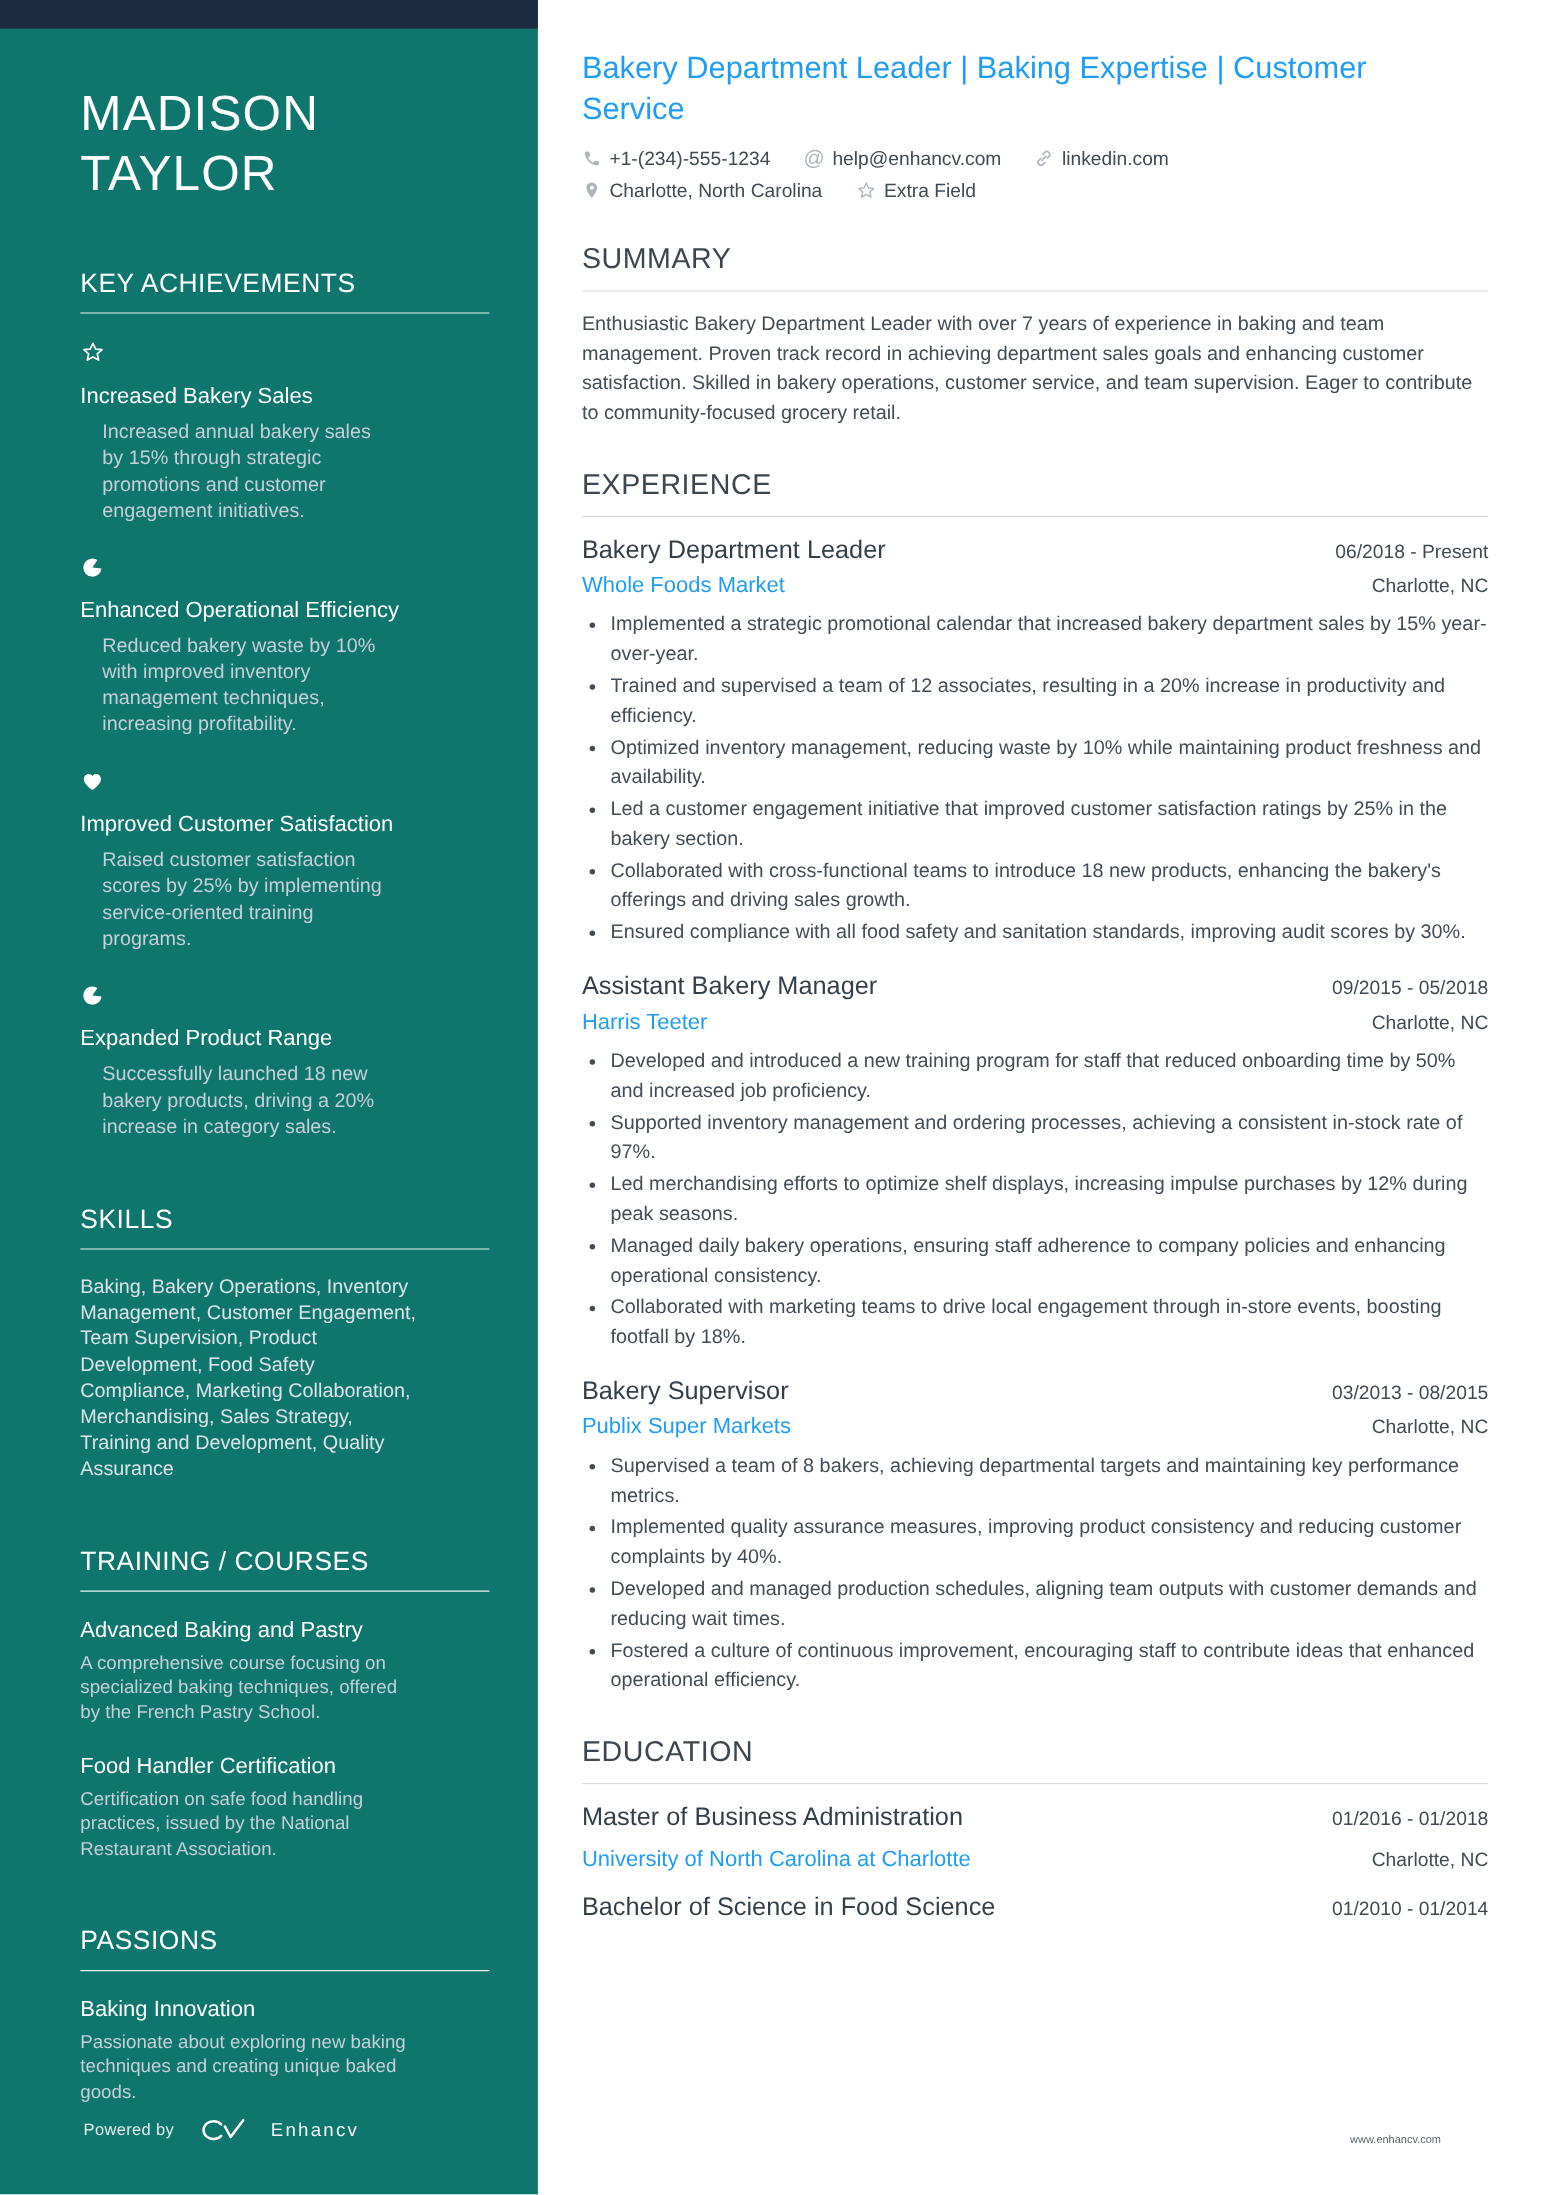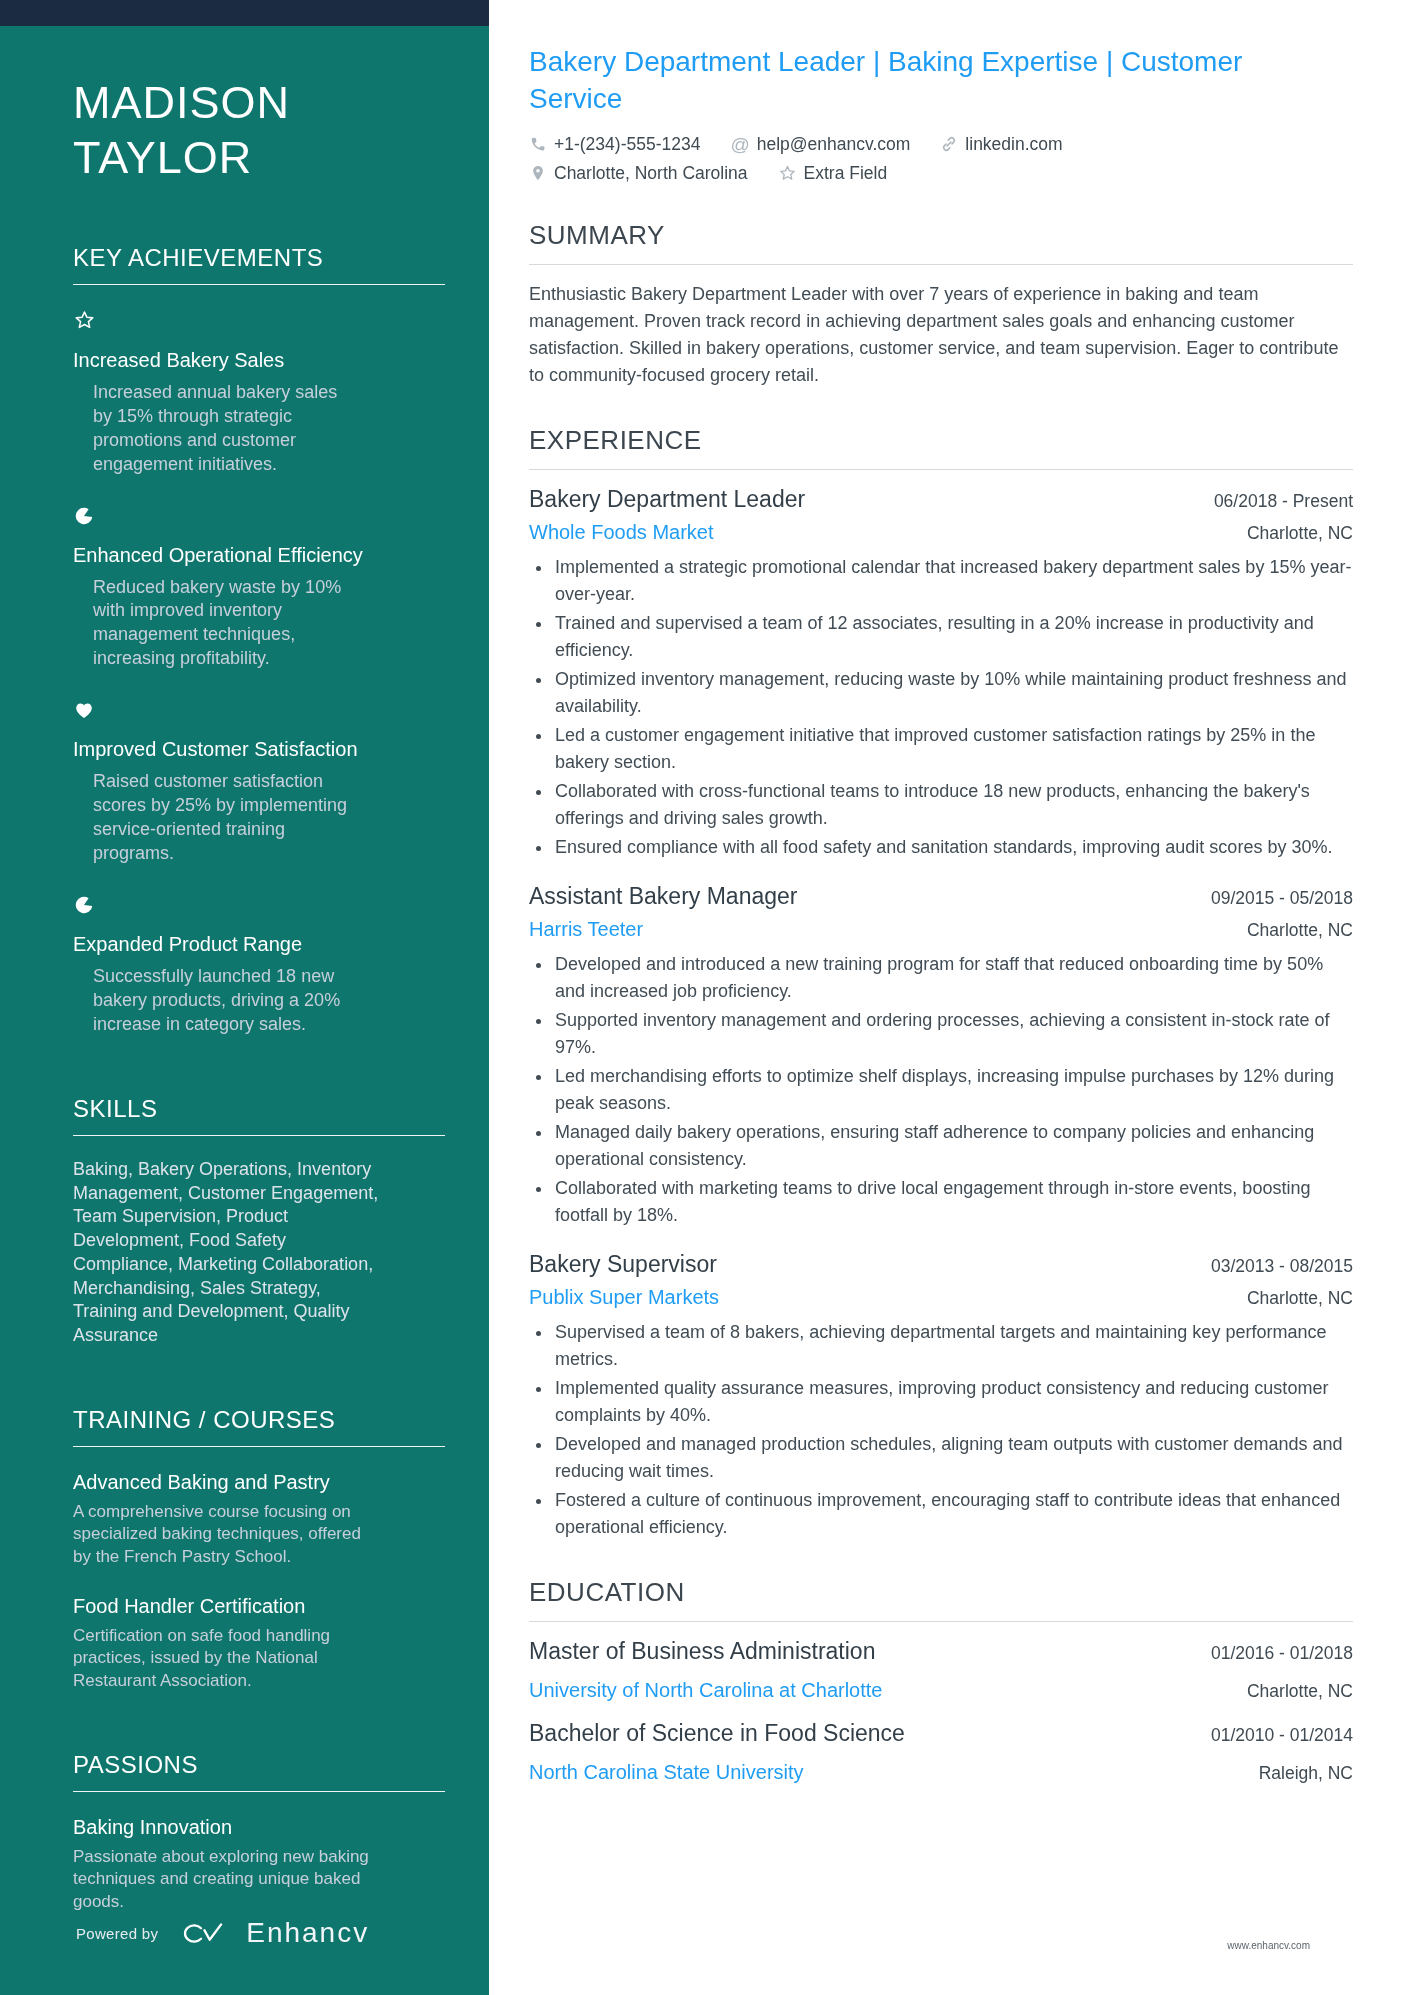--- a/index.html
+++ b/index.html
@@ -45,21 +45,21 @@
   .course { margin-bottom:24px; }
   .course h3, .passion h3 { font-size:20px; font-weight:400; color:#ffffff; line-height:1.3; }
   .course p, .passion p {
     font-size:17px; line-height:1.33; color:#c6cfda; margin-top:6px; max-width:304px;
   }
   .sidebar-footer {
     position:absolute; left:76px; bottom:46px;
     display:flex; align-items:center; gap:22px;
   }
   .powered-by { font-size:15px; color:#e6ebf0; letter-spacing:.3px; }
-  .brand-word { font-size:28px; color:#f2f5f8; letter-spacing:2px; }
+  .brand-word { font-size:17px; color:#f2f5f8; letter-spacing:2px; }
 
   
   .main { flex:1; padding:44px 57px 0 40px; position:relative; }
   .headline {
     color:#1f9cf3; font-size:28px; line-height:1.32; font-weight:400;
     max-width:720px;
   }
   .contact-rows { margin-top:16px; }
   .contact-row { display:flex; align-items:center; gap:8px; margin-top:8px; flex-wrap:wrap; }
   .contact-item { display:flex; align-items:center; gap:7px; margin-right:22px; }
@@ -312,22 +312,18 @@
           <span class="school">University of North Carolina at Charlotte</span>
           <span class="edu-loc">Charlotte, NC</span>
         </div>
       </div>
 
       <div class="edu-item">
         <div class="row-split">
           <span class="degree">Bachelor of Science in Food Science</span>
           <span class="edu-dates">01/2010 - 01/2014</span>
         </div>
-        <div class="row-split">
-          <span class="school">North Carolina State University</span>
-          <span class="edu-loc">Raleigh, NC</span>
-        </div>
       </div>
     </section>
 
     <div class="site-footer">www.enhancv.com</div>
   </main>
 </div>
 
 </body></html>

